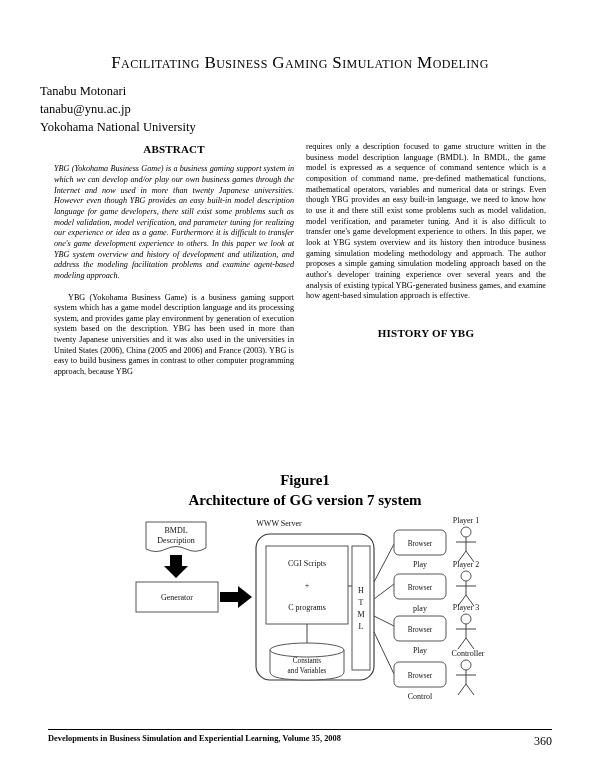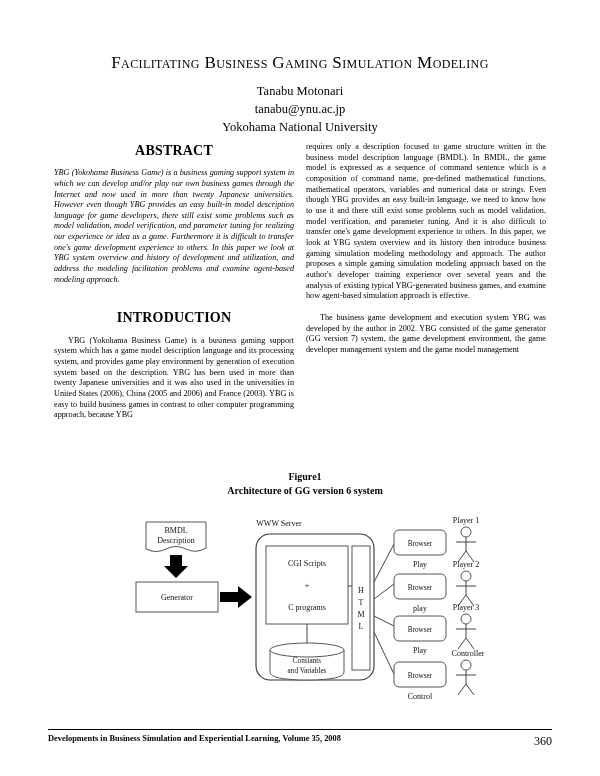--- a/index.html
+++ b/index.html
@@ -31,42 +31,41 @@
     font-size: 17px;
     font-variant: small-caps;
     letter-spacing: 0.4px;
     line-height: 1.1;
   }
   .byline {
     position: absolute;
     left: 40px;
     top: 78px;
     width: 520px;
-    text-align: center;
     font-size: 12.5px;
     line-height: 1.45;
   }
   .byline div { white-space: nowrap; }
 
   
   .col {
     position: absolute;
     width: 240px;
     font-size: 8.2px;
     line-height: 1.30;
     text-align: justify;
     text-justify: inter-word;
   }
   .col-left  { left: 54px;  top: 138px; }
   .col-right { left: 306px; top: 138px; }
 
   .sec-head {
     text-align: center;
     font-weight: bold;
-    font-size: 14px;
+    font-size: 11px;
     letter-spacing: 0.2px;
     margin: 0 0 8px 0;
   }
   .sec-head.spaced { margin-top: 13px; }
 
   p.body {
     margin: 0;
     text-indent: 14px;
   }
   p.abstract {
@@ -77,21 +76,21 @@
   .gap { height: 11px; }
 
   
   .fig-caption {
     position: absolute;
     left: 180px;
     top: 466px;
     width: 250px;
     text-align: center;
     font-weight: bold;
-    font-size: 10px;
+    font-size: 15px;
     line-height: 1.35;
   }
 
   
   .figure {
     position: absolute;
     left: 0px;
     top: 500px;
     width: 600px;
     height: 228px;
@@ -139,33 +138,32 @@
   <div class="byline">
     <div>Tanabu Motonari</div>
     <div>tanabu@ynu.ac.jp</div>
     <div>Yokohama National University</div>
   </div>
 
   <div class="col col-left">
     <div class="sec-head">ABSTRACT</div>
     <p class="abstract">YBG (Yokohama Business Game) is a business gaming support system in which we can develop and/or play our own business games through the Internet and now used in more than twenty Japanese universities. However even though YBG provides an easy built-in model description language for game developers, there still exist some problems such as model validation, model verification, and parameter tuning for realizing our experience or idea as a game. Furthermore it is difficult to transfer one's game development experience to others. In this paper we look at YBG system overview and history of development and utilization, and address the modeling facilitation problems and examine agent-based modeling approach.</p>
     <div class="gap"></div>
-    <div class="sec-head spaced">INTRODUCTION</div>
     <p class="body">YBG (Yokohama Business Game) is a business gaming support system which has a game model description language and its processing system, and provides game play environment by generation of execution system based on the description. YBG has been used in more than twenty Japanese universities and it was also used in the universities in United States (2006), China (2005 and 2006) and France (2003). YBG is easy to build business games in contrast to other computer programming approach, because YBG</p>
   </div>
 
   <div class="col col-right">
     <p class="body" style="text-indent:0">requires only a description focused to game structure written in the business model description language (BMDL). In BMDL, the game model is expressed as a sequence of command sentence which is a composition of command name, pre-defined mathematical functions, mathematical operators, variables and numerical data or strings. Even though YBG provides an easy built-in language, we need to know how to use it and there still exist some problems such as model validation, model verification, and parameter tuning. And it is also difficult to transfer one's game development experience to others. In this paper, we look at YBG system overview and its history then introduce business gaming simulation modeling methodology and approach. The author proposes a simple gaming simulation modeling approach based on the author's developer training experience over several years and the analysis of existing typical YBG-generated business games, and examine how agent-based simulation approach is effective.</p>
     <div class="gap"></div>
-    <p class="body">The business game development and execution system YBG was developed by the author in 2002. YBG consisted of the game generator (GG version 7) system, the game development environment, the game developer management system and the game model management</p>
+    <div class="sec-head spaced">HISTORY OF YBG</div>
   </div>
 
   <div class="fig-caption">
     <div>Figure1</div>
-    <div>Architecture of GG version 6 system</div>
+    <div>Architecture of GG version 7 system</div>
   </div>
 
   <div class="figure">
     <svg width="600" height="228" viewBox="0 0 600 228" xmlns="http://www.w3.org/2000/svg">
       <defs>
         <style>
           .ln   { fill:none; stroke:#444; stroke-width:1; }
           .bx   { fill:#ffffff; stroke:#555; stroke-width:1; }
           .txt  { font-family:"Liberation Serif","DejaVu Serif",serif; font-size:8px; fill:#111; text-anchor:middle; }
           .txts { font-family:"Liberation Serif","DejaVu Serif",serif; font-size:7.2px; fill:#111; text-anchor:middle; }

